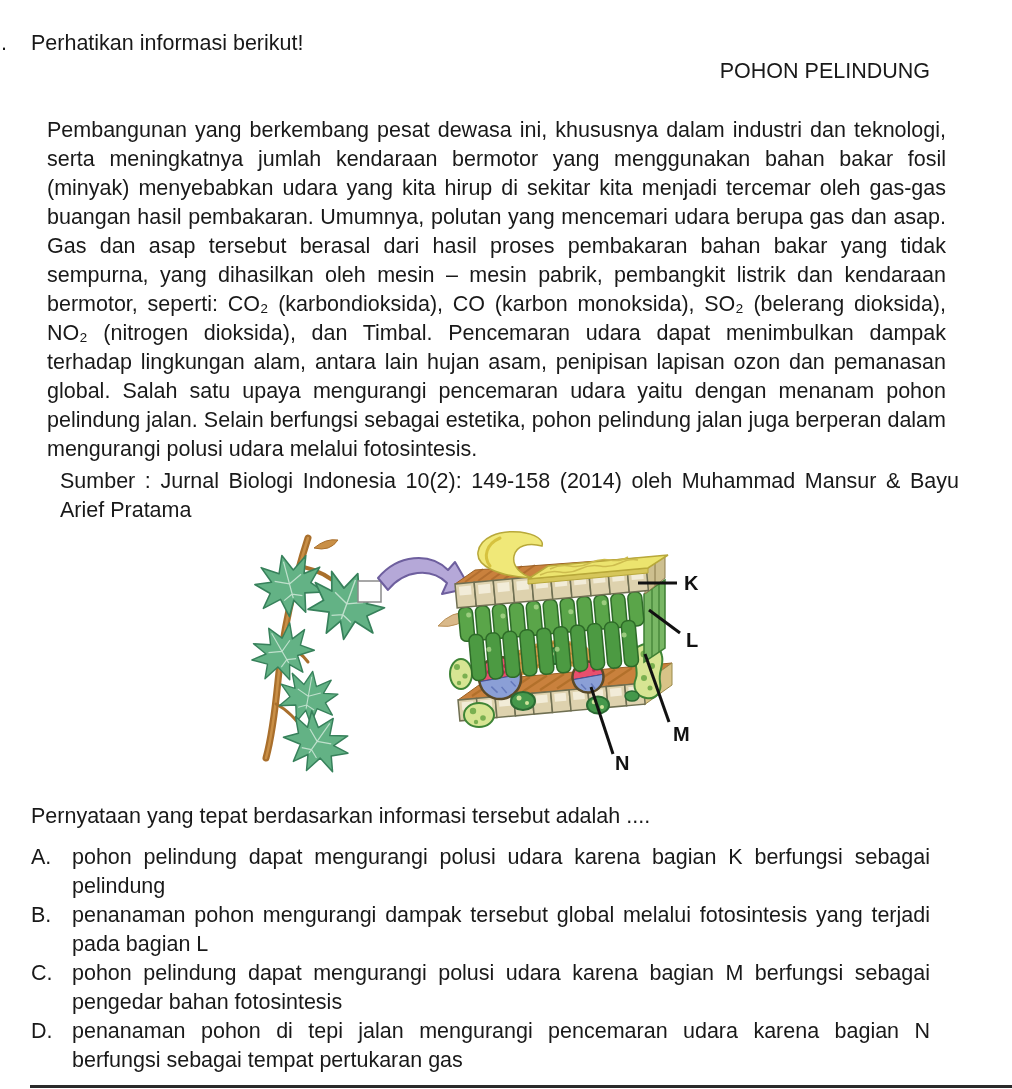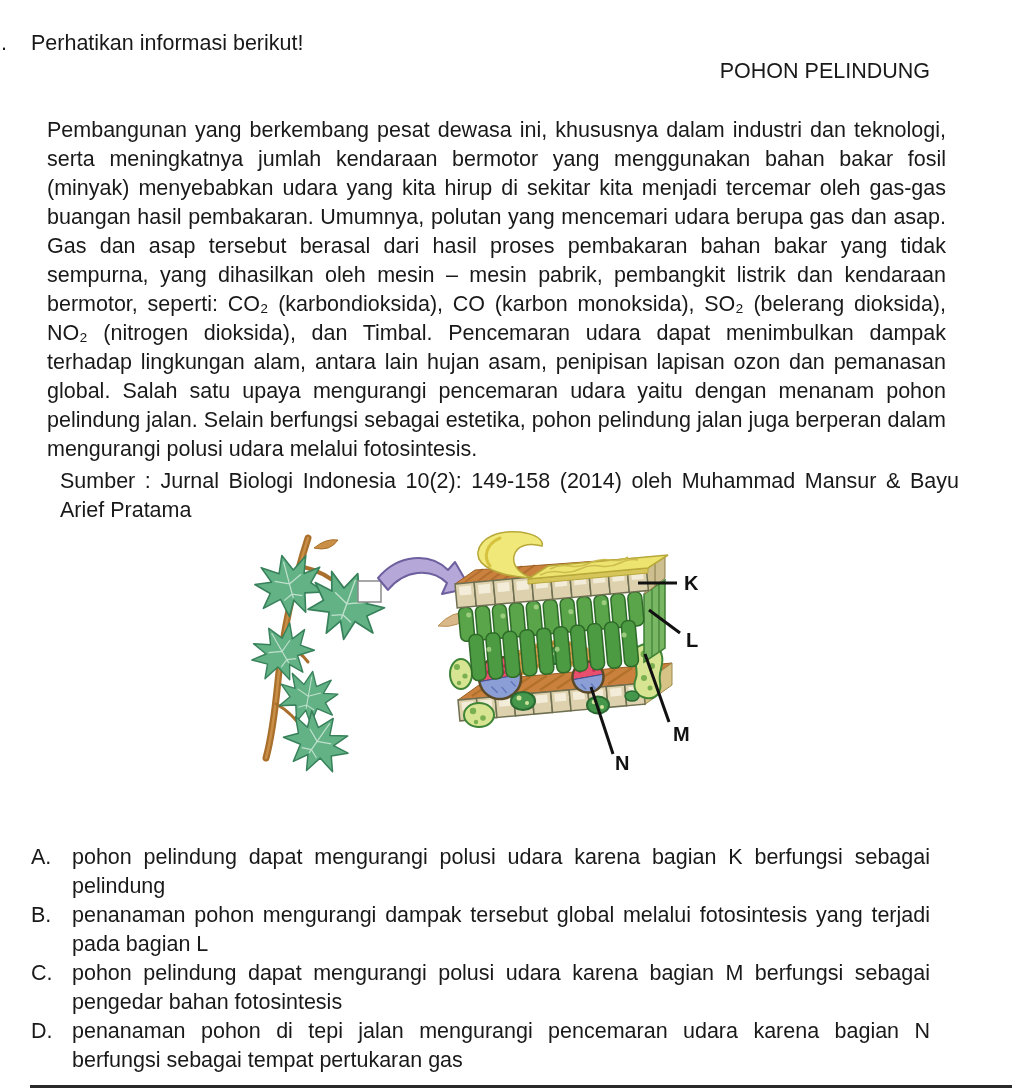--- a/index.html
+++ b/index.html
@@ -256,20 +256,21 @@
         </g>
 
         <text class="fig-label" x="456" y="64">K</text>
         <text class="fig-label" x="458" y="121">L</text>
         <text class="fig-label" x="445" y="215">M</text>
         <text class="fig-label" x="387" y="244">N</text>
       </g>
     </svg>
   </div>
 
+  <p class="abs question">Pernyataan yang tepat berdasarkan informasi tersebut adalah ....</p>
 
   <div class="abs options">
     <div class="opt">
       <span class="opt-label">A.</span>
       <span class="opt-text">pohon pelindung dapat mengurangi polusi udara karena bagian K berfungsi sebagai pelindung</span>
     </div>
     <div class="opt">
       <span class="opt-label">B.</span>
       <span class="opt-text">penanaman pohon mengurangi dampak tersebut global melalui fotosintesis yang terjadi pada bagian L</span>
     </div>

